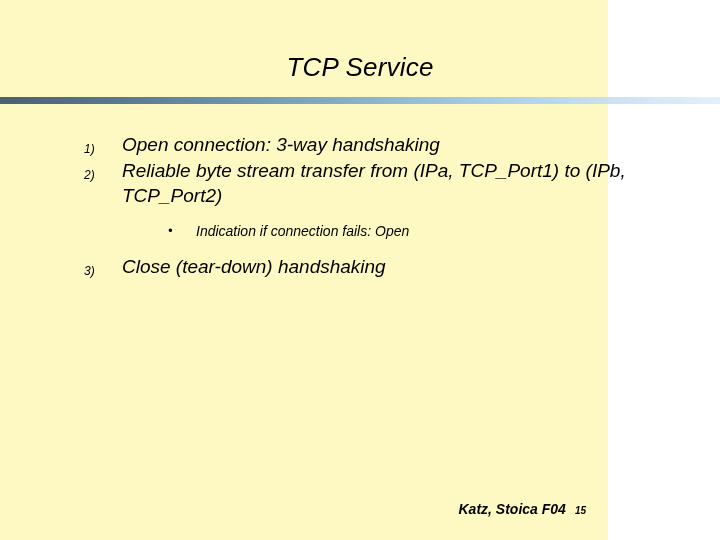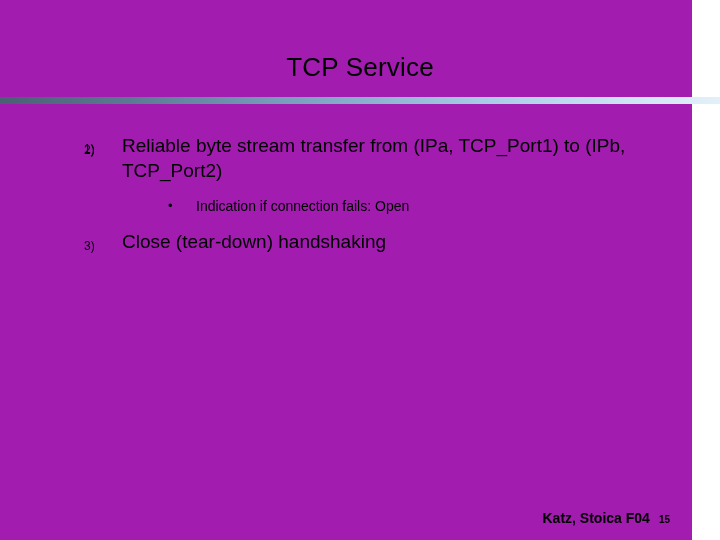--- a/index.html
+++ b/index.html
@@ -8,23 +8,24 @@
   }
   body {
     width: 720px;
     height: 540px;
     background: #ffffff;
     font-family: "Liberation Sans", sans-serif;
     overflow: hidden;
   }
   .slide {
     position: relative;
-    width: 692px;
+    width: 608px;
     height: 540px;
-    background: #a21caf;
+    background: #fef9c3;
+    font-style: italic;
   }
   .slide-title {
     position: absolute;
     top: 52px;
     left: 0;
     width: 720px;
     text-align: center;
     font-size: 26px;
     color: #000000;
     font-family: "Liberation Sans", sans-serif;
@@ -73,21 +74,21 @@
     left: 90px;
     top: 0px;
     font-size: 13px;
     color: #000000;
   }
   .gap-before {
     margin-top: 11px;
   }
   .footer {
     position: absolute;
-    bottom: 14px;
+    bottom: 23px;
     right: 22px;
     display: flex;
     align-items: baseline;
     gap: 9px;
   }
   .footer-author {
     font-size: 14px;
     font-weight: bold;
     color: #000000;
   }
@@ -103,20 +104,21 @@
 <div class="slide">
 
   <div class="slide-title">TCP Service</div>
 
   <div class="title-rule"></div>
 
   <div class="body">
 
     <div class="lvl1">
       <span class="marker">1)</span>
+      <span>Open  connection: 3-way handshaking</span>
     </div>
 
     <div class="lvl1">
       <span class="marker">2)</span>
       <span>Reliable byte stream transfer from (IPa, TCP_Port1) to (IPb, TCP_Port2)</span>
     </div>
 
     <div class="lvl2">
       <span class="marker">•</span>
       <span>Indication if connection fails: Open</span>

